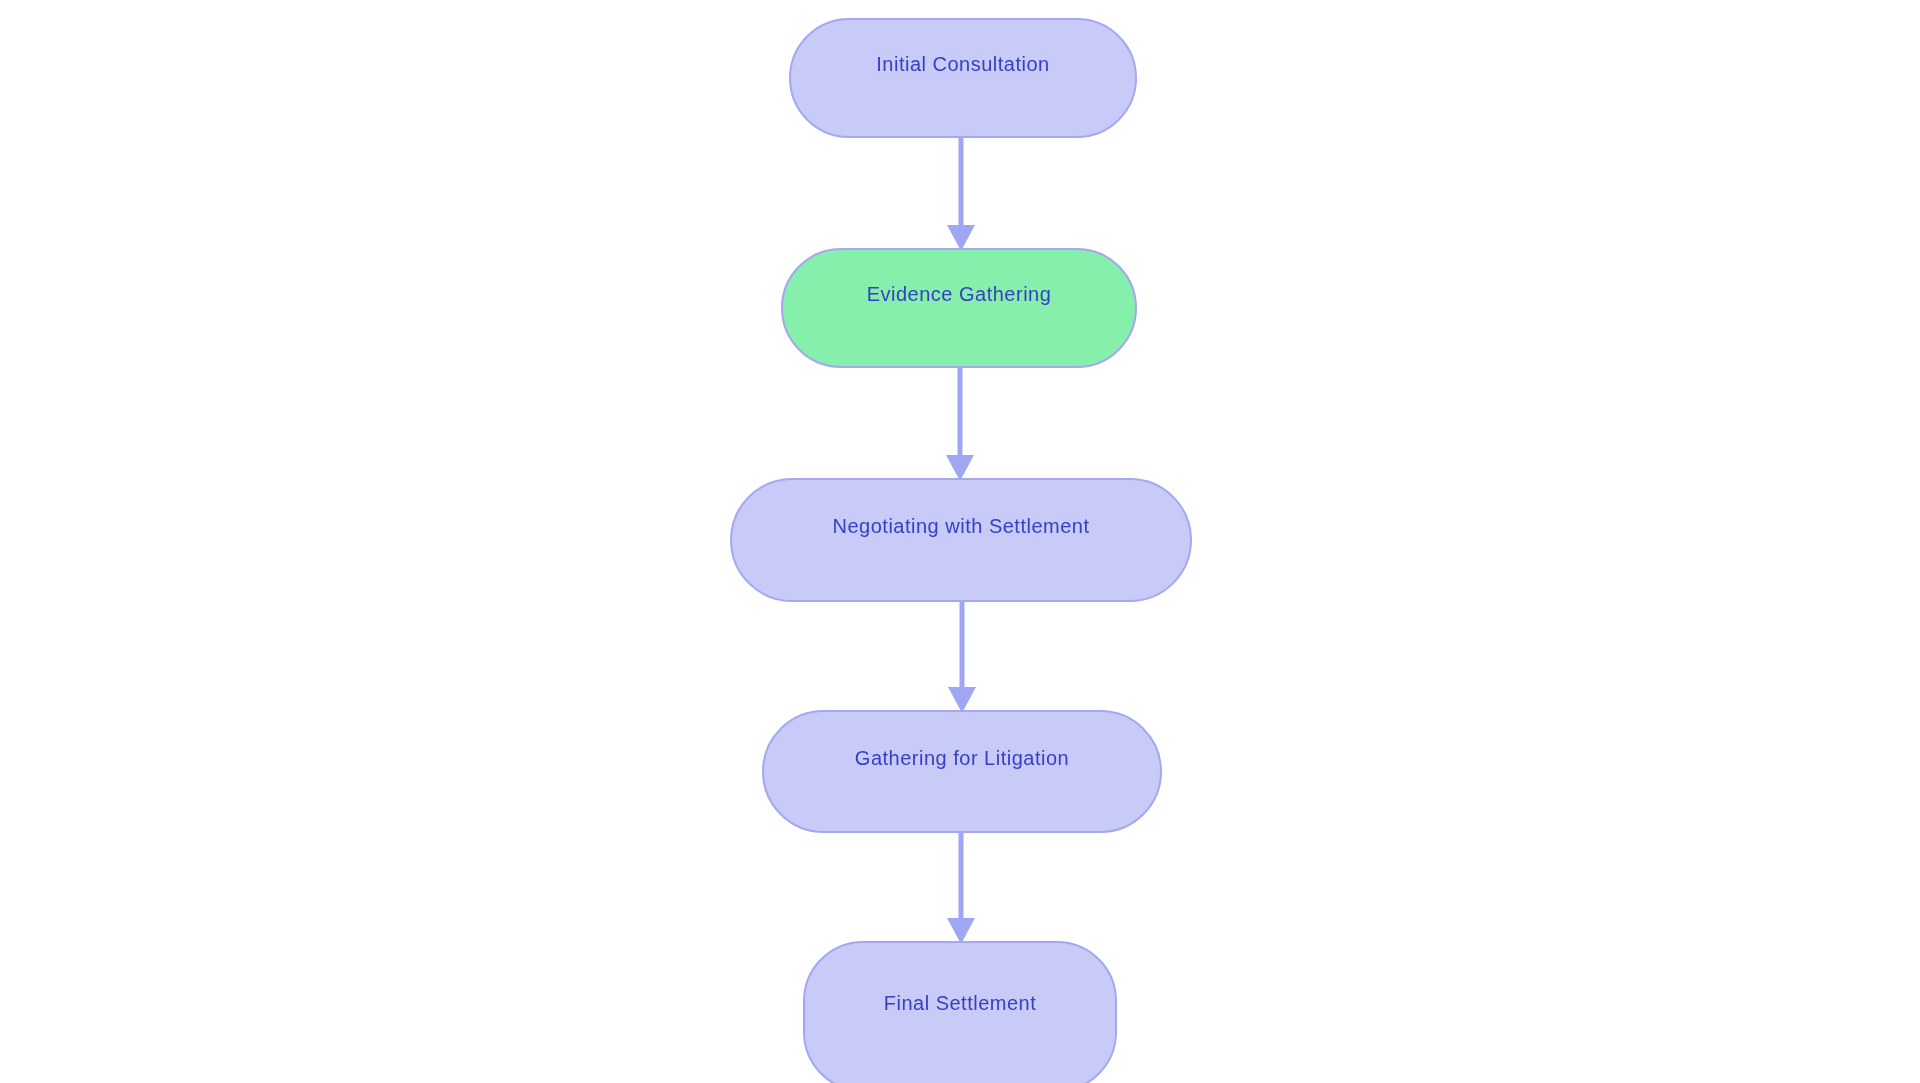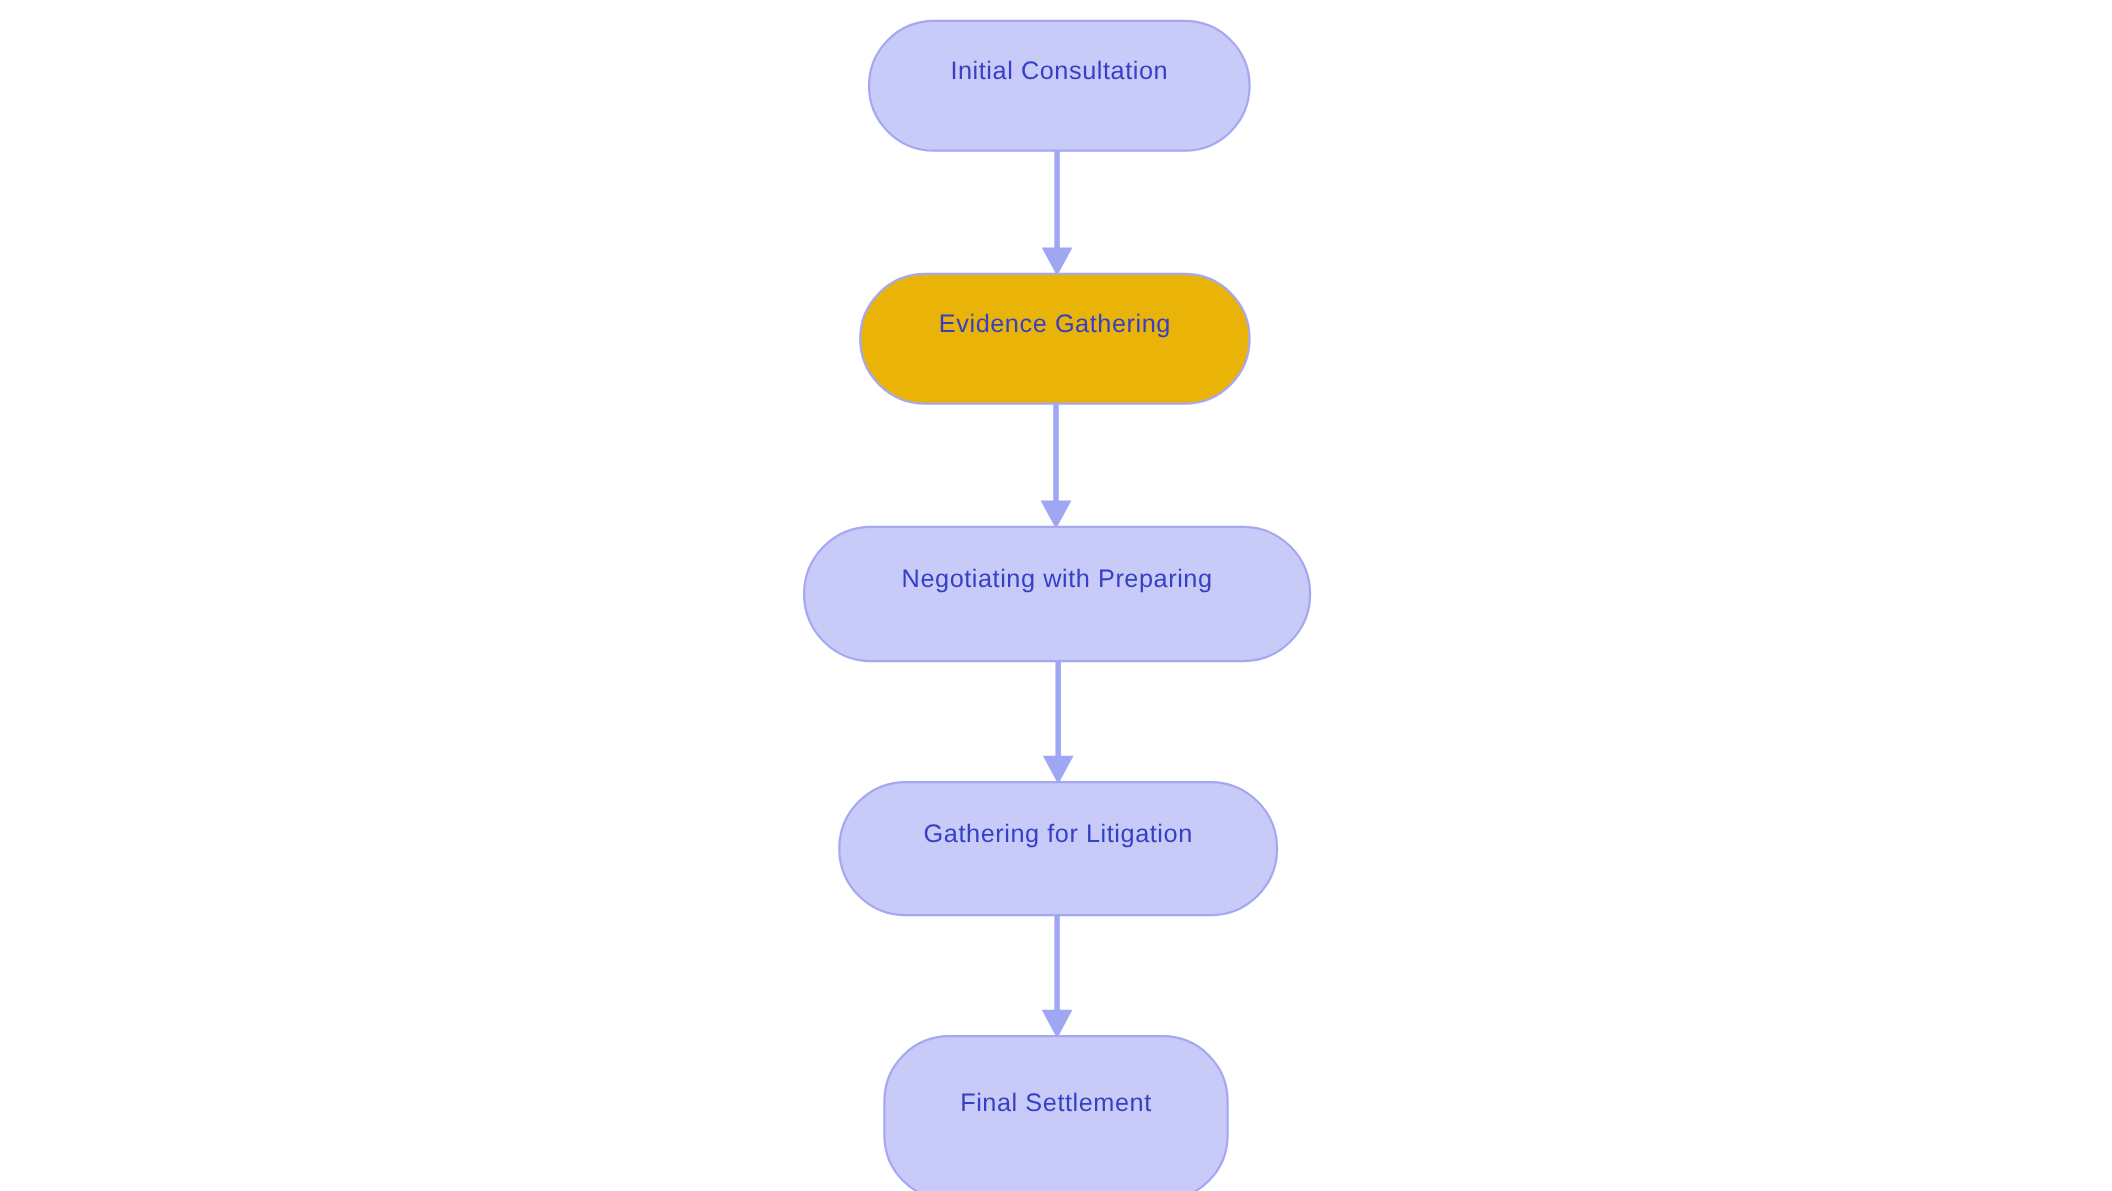--- a/index.html
+++ b/index.html
@@ -31,21 +31,21 @@
   }
   .flow-node {
     position: absolute;
     box-sizing: border-box;
     border: 2px solid;
     display: flex;
     align-items: center;
     justify-content: center;
   }
   .flow-node-label {
-    font-size: 23px;
+    font-size: 20px;
     font-weight: 400;
     letter-spacing: 0.5px;
     white-space: nowrap;
     line-height: 1;
     
     position: relative;
     top: -14px;
   }
 </style>
 </head>
@@ -67,25 +67,25 @@
       </g>
       <g>
         <line x1="961" y1="832" x2="961" y2="922" stroke="#9fa6f2" stroke-width="5"></line>
         <polygon points="947,918 975,918 961,944" fill="#9fa6f2"></polygon>
       </g>
     </svg>
   <div class="nodes-layer" id="nodes-layer">
       <div class="flow-node" style="left: 789px; top: 18px; width: 348px; height: 120px; border-radius: 60px; background: rgb(200, 202, 248); border-color: rgb(163, 168, 240);">
         <span class="flow-node-label" style="color: rgb(54, 64, 196);">Initial Consultation</span>
       </div>
-      <div class="flow-node" style="left: 781px; top: 248px; width: 356px; height: 120px; border-radius: 60px; background: #eab308; border-color: rgb(163, 168, 240);">
+      <div class="flow-node" style="left: 781px; top: 248px; width: 356px; height: 120px; border-radius: 60px; background: #86efac; border-color: rgb(163, 168, 240);">
         <span class="flow-node-label" style="color: rgb(54, 64, 196);">Evidence Gathering</span>
       </div>
       <div class="flow-node" style="left: 730px; top: 478px; width: 462px; height: 124px; border-radius: 62px; background: rgb(200, 202, 248); border-color: rgb(163, 168, 240);">
-        <span class="flow-node-label" style="color: rgb(54, 64, 196);">Negotiating with Preparing</span>
+        <span class="flow-node-label" style="color: rgb(54, 64, 196);">Negotiating with Settlement</span>
       </div>
       <div class="flow-node" style="left: 762px; top: 710px; width: 400px; height: 123px; border-radius: 61.5px; background: rgb(200, 202, 248); border-color: rgb(163, 168, 240);">
         <span class="flow-node-label" style="color: rgb(54, 64, 196);">Gathering for Litigation</span>
       </div>
       <div class="flow-node" style="left: 803px; top: 941px; width: 314px; height: 151px; border-radius: 60px; background: rgb(200, 202, 248); border-color: rgb(163, 168, 240);">
         <span class="flow-node-label" style="color: rgb(54, 64, 196);">Final Settlement</span>
       </div>
     </div>
 </div>
 

